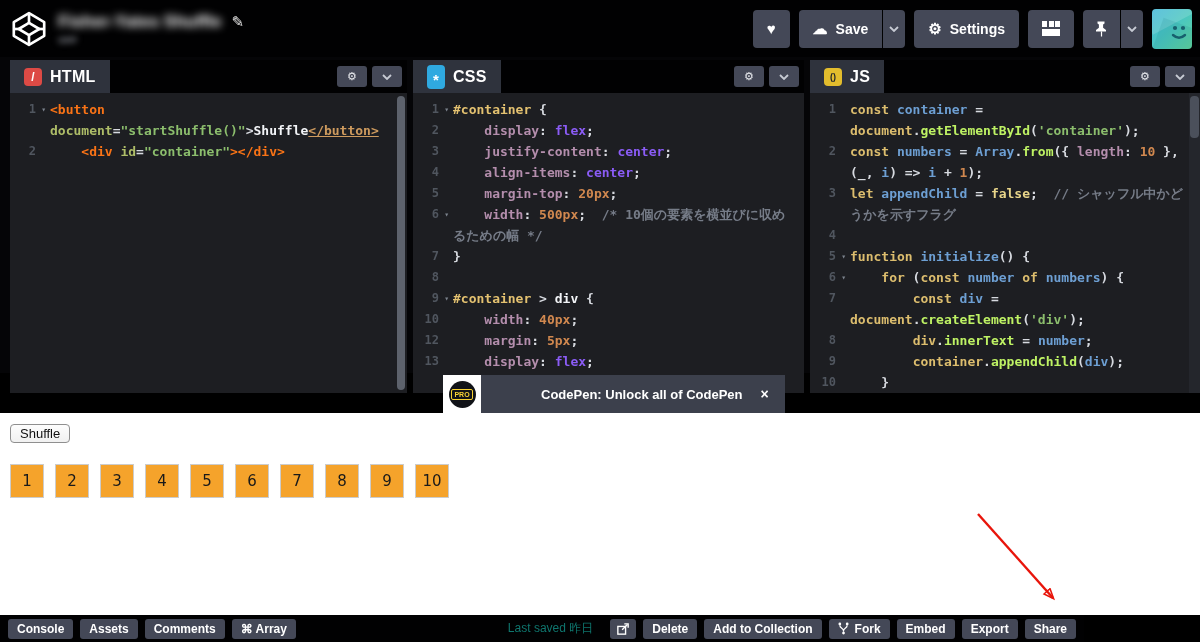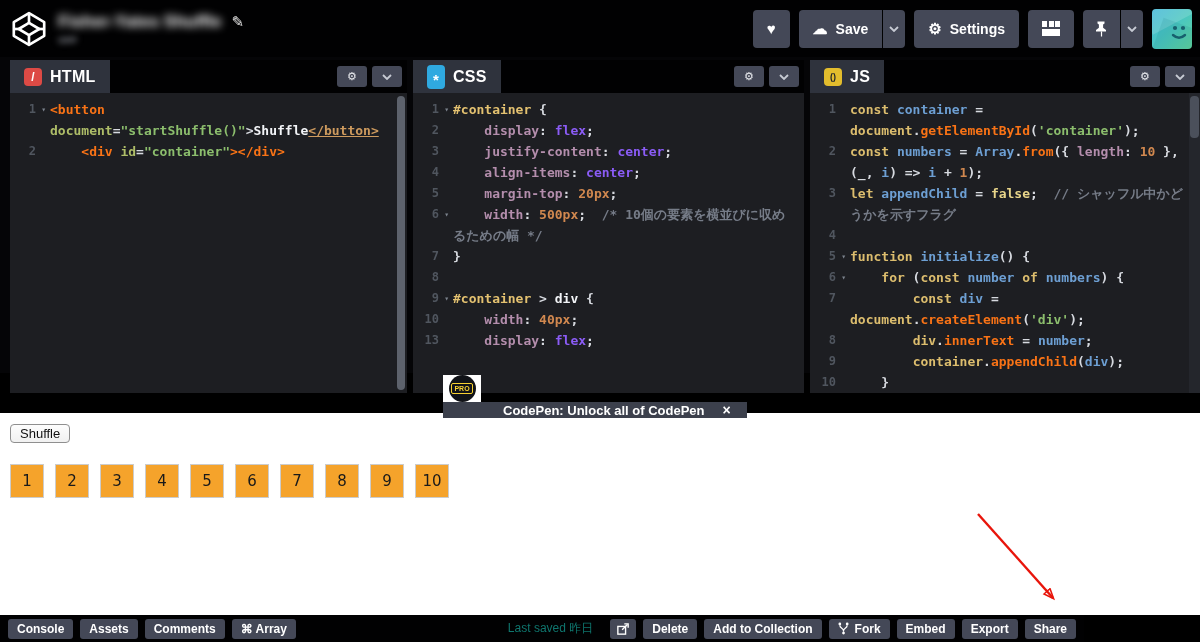--- a/index.html
+++ b/index.html
@@ -57,28 +57,28 @@
     padding:6px 0 0 0;box-sizing:border-box;}
   .cm-line{display:flex;align-items:flex-start;}
   .gut{flex:0 0 26px;text-align:right;padding-right:8px;color:#50565f;
     font:bold 12px/21px "DejaVu Sans Mono",monospace;position:relative;}
   .gut .fold{position:absolute;right:-2px;top:0;color:#7c838d;font-size:8px;}
   .code{flex:1;min-width:0;white-space:pre-wrap;overflow-wrap:break-word;
     font:bold 13px/21px "DejaVu Sans Mono",monospace;color:#d7dae0;padding:0 16px 0 6px;min-height:21px;}
   .tk-tag{color:#f97316}.tk-tagu{color:#cd9a5e;text-decoration:underline;}
   .tk-attr{color:#aebd68}.tk-str{color:#8cbe6d}.tk-p{color:#d7dae0}
   .tk-bw{color:#f2f4f7}.tk-kw{color:#dcbd6e}.tk-var{color:#6d9fd3}
-  .tk-meth{color:#f97316}.tk-num{color:#d1884f}.tk-com{color:#767c88}
+  .tk-meth{color:#bef264}.tk-num{color:#d1884f}.tk-com{color:#767c88}
   .tk-sel{color:#e3c170}.tk-prop{color:#b48ead}.tk-val{color:#8b5cf6}
   .tk-atom{color:#e8d58a}
   .sb-full{position:absolute;right:2px;top:3px;bottom:3px;width:8px;border-radius:4px;background:#5d626c;}
   .sb-track{position:absolute;right:0;top:0;bottom:0;width:11px;background:#24262c;}
   .sb-thumb{position:absolute;right:1px;top:3px;width:9px;height:42px;border-radius:4px;background:#4b505b;}
   
-  .banner{position:absolute;top:375px;left:443px;height:38px;display:flex;z-index:20;flex-direction:column;}
+  .banner{position:absolute;top:375px;left:443px;height:38px;display:flex;z-index:20;}
   .banner-badge{width:38px;height:38px;background:#fff;display:flex;align-items:center;justify-content:center;}
   .badge-circle{width:27px;height:27px;border-radius:50%;background:#111318;display:flex;
     align-items:center;justify-content:center;}
   .badge-pro{color:#f7d131;border:1px solid #f7d131;border-radius:2px;font-size:7px;
     font-weight:bold;padding:0 2px;line-height:9px;}
   .banner-main{background:#3c404c;display:flex;align-items:center;gap:16px;padding:0 14px 0 60px;}
   .banner-text{color:#fff;font-weight:bold;font-size:13px;white-space:nowrap;}
   .banner-close{color:#fff;font-size:14px;font-weight:bold;background:none;border:none;cursor:pointer;padding:0 2px;}
   
   .preview{position:absolute;top:413px;left:0;width:1200px;height:202px;background:#fff;}
@@ -255,20 +255,24 @@
         </div>
         <div class="cm-line">
           <span class="gut">9<span class="fold">▾</span></span>
           <span class="code"><span class="tk-sel">#container</span><span class="tk-p"> &gt; </span><span class="tk-bw">div</span><span class="tk-p"> {</span></span>
         </div>
         <div class="cm-line">
           <span class="gut">10</span>
           <span class="code"><span class="tk-prop">    width</span><span class="tk-p">: </span><span class="tk-num">40px</span><span class="tk-p">;</span></span>
         </div>
         <div class="cm-line">
+          <span class="gut">12</span>
+          <span class="code"><span class="tk-prop">    margin</span><span class="tk-p">: </span><span class="tk-num">5px</span><span class="tk-p">;</span></span>
+        </div>
+        <div class="cm-line">
           <span class="gut">13</span>
           <span class="code"><span class="tk-prop">    display</span><span class="tk-p">: </span><span class="tk-val">flex</span><span class="tk-p">;</span></span>
         </div>
       </div>
   </section>
 
   <section class="panel">
     <div class="panel-head">
       <div class="panel-tab">
         <span class="lang-ic ic-js">()</span>

